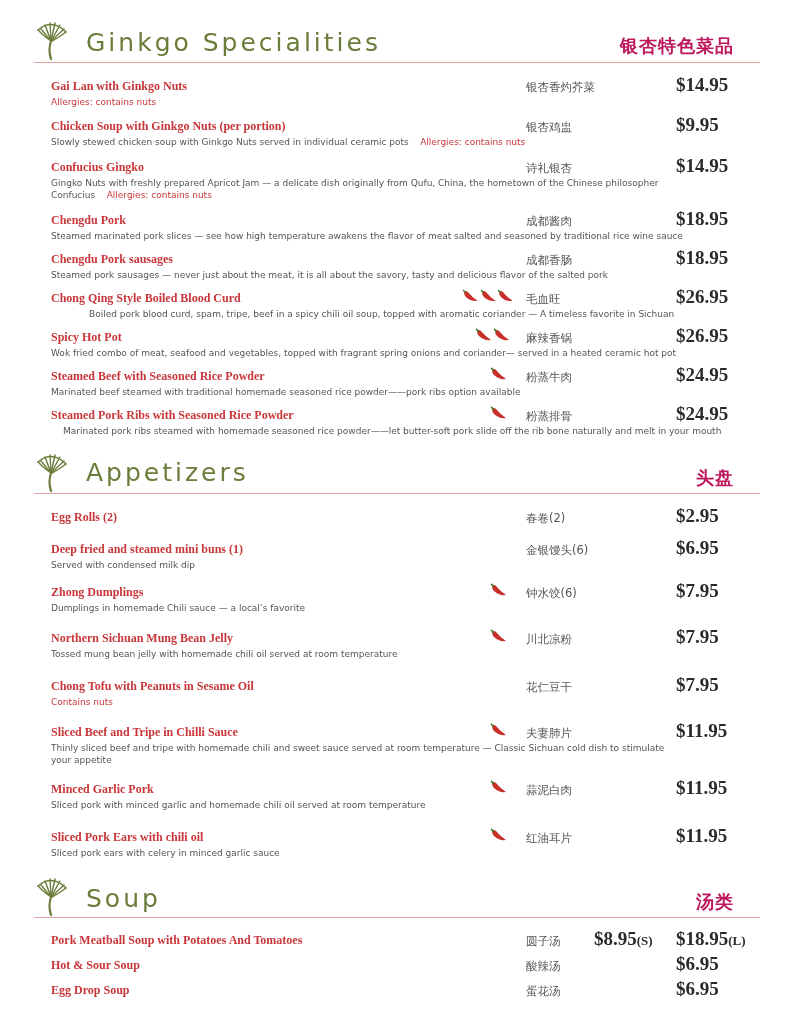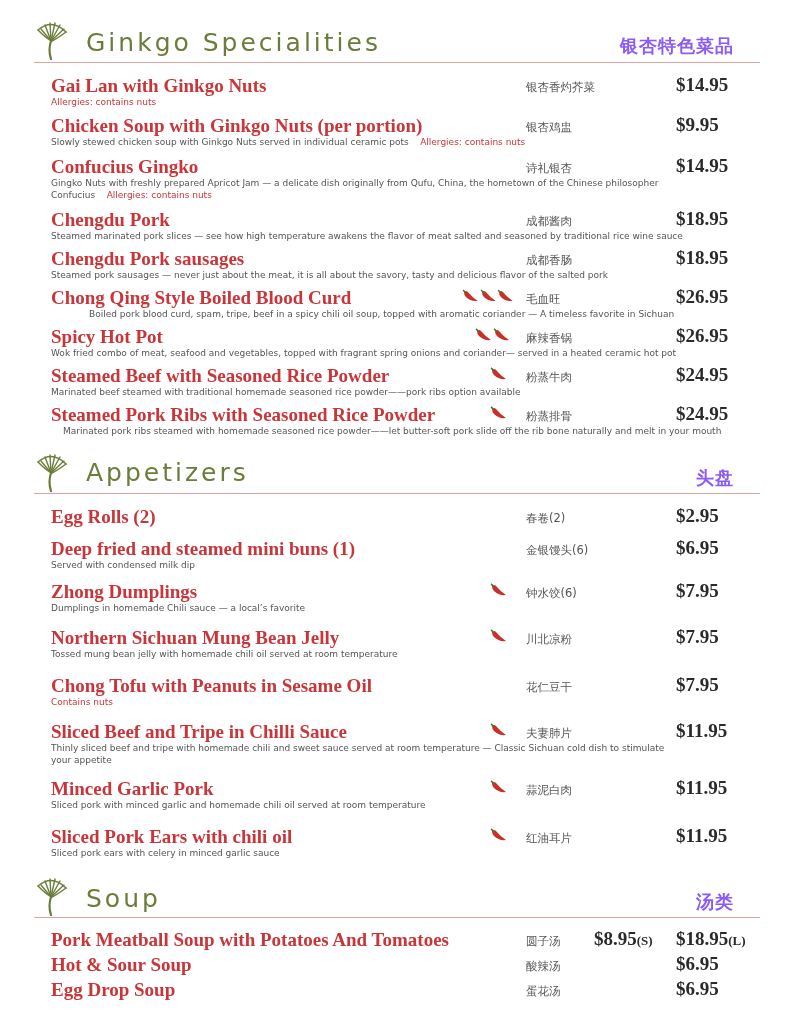--- a/index.html
+++ b/index.html
@@ -1,23 +1,23 @@
 <!DOCTYPE html>
 <html><head>
 <meta charset="utf-8">
 <style>
   html, body { margin: 0; padding: 0; background: #ffffff; }
   body { width: 791px; height: 1024px; position: relative; overflow: hidden; font-family: "Liberation Sans", sans-serif; }
   .section-header { position: absolute; left: 34px; width: 726px; }
   .section-header .leaf { position: absolute; left: 0; top: 0; width: 36px; height: 40px; }
   .section-header .title { position: absolute; left: 52px; font-family: "DejaVu Sans", sans-serif; color: #6b7d3a; font-size: 25px; letter-spacing: 3px; font-weight: normal; }
-  .section-header .cn-title { position: absolute; right: 26px; font-family: "DejaVu Sans", sans-serif; color: #8b5cf6; font-size: 18px; font-weight: bold; letter-spacing: 1px; }
+  .section-header .cn-title { position: absolute; right: 26px; font-family: "DejaVu Sans", sans-serif; color: #be185d; font-size: 18px; font-weight: bold; letter-spacing: 1px; }
   .section-header .rule { position: absolute; left: 0; width: 726px; height: 1px; background: #e3a3a3; }
   .item { position: absolute; left: 51px; width: 710px; }
-  .item .name { position: absolute; left: 0; top: 0; font-family: "Liberation Serif", serif; font-weight: bold; font-size: 19px; color: #c8363a; white-space: nowrap; line-height: 22px; }
+  .item .name { position: absolute; left: 0; top: 0; font-family: "Liberation Serif", serif; font-weight: bold; font-size: 12px; color: #c8363a; white-space: nowrap; line-height: 22px; }
   .item .chili { position: absolute; top: 2px; height: 16px; display: flex; justify-content: flex-end; gap: 1px; }
   .item .cn { position: absolute; left: 475px; top: 4px; font-family: "DejaVu Sans", sans-serif; font-size: 11.5px; color: #555; white-space: nowrap; line-height: 16px; }
   .item .price { position: absolute; left: 625px; top: -1px; font-family: "Liberation Serif", serif; font-weight: bold; font-size: 19px; color: #2a2a2a; white-space: nowrap; line-height: 22px; }
   .item .price small { font-size: 13px; }
   .item .price-s { position: absolute; left: 543px; top: -1px; font-family: "Liberation Serif", serif; font-weight: bold; font-size: 19px; color: #2a2a2a; white-space: nowrap; line-height: 22px; }
   .item .price-s small { font-size: 13px; }
   .item .desc { position: absolute; left: 0; top: 21px; width: 630px; font-family: "DejaVu Sans", sans-serif; font-size: 9px; color: #555; line-height: 12px; }
   .item .allergy { color: #c8363a; }
   .chili svg { width: 17px; height: 14px; display: block; }
 </style>

